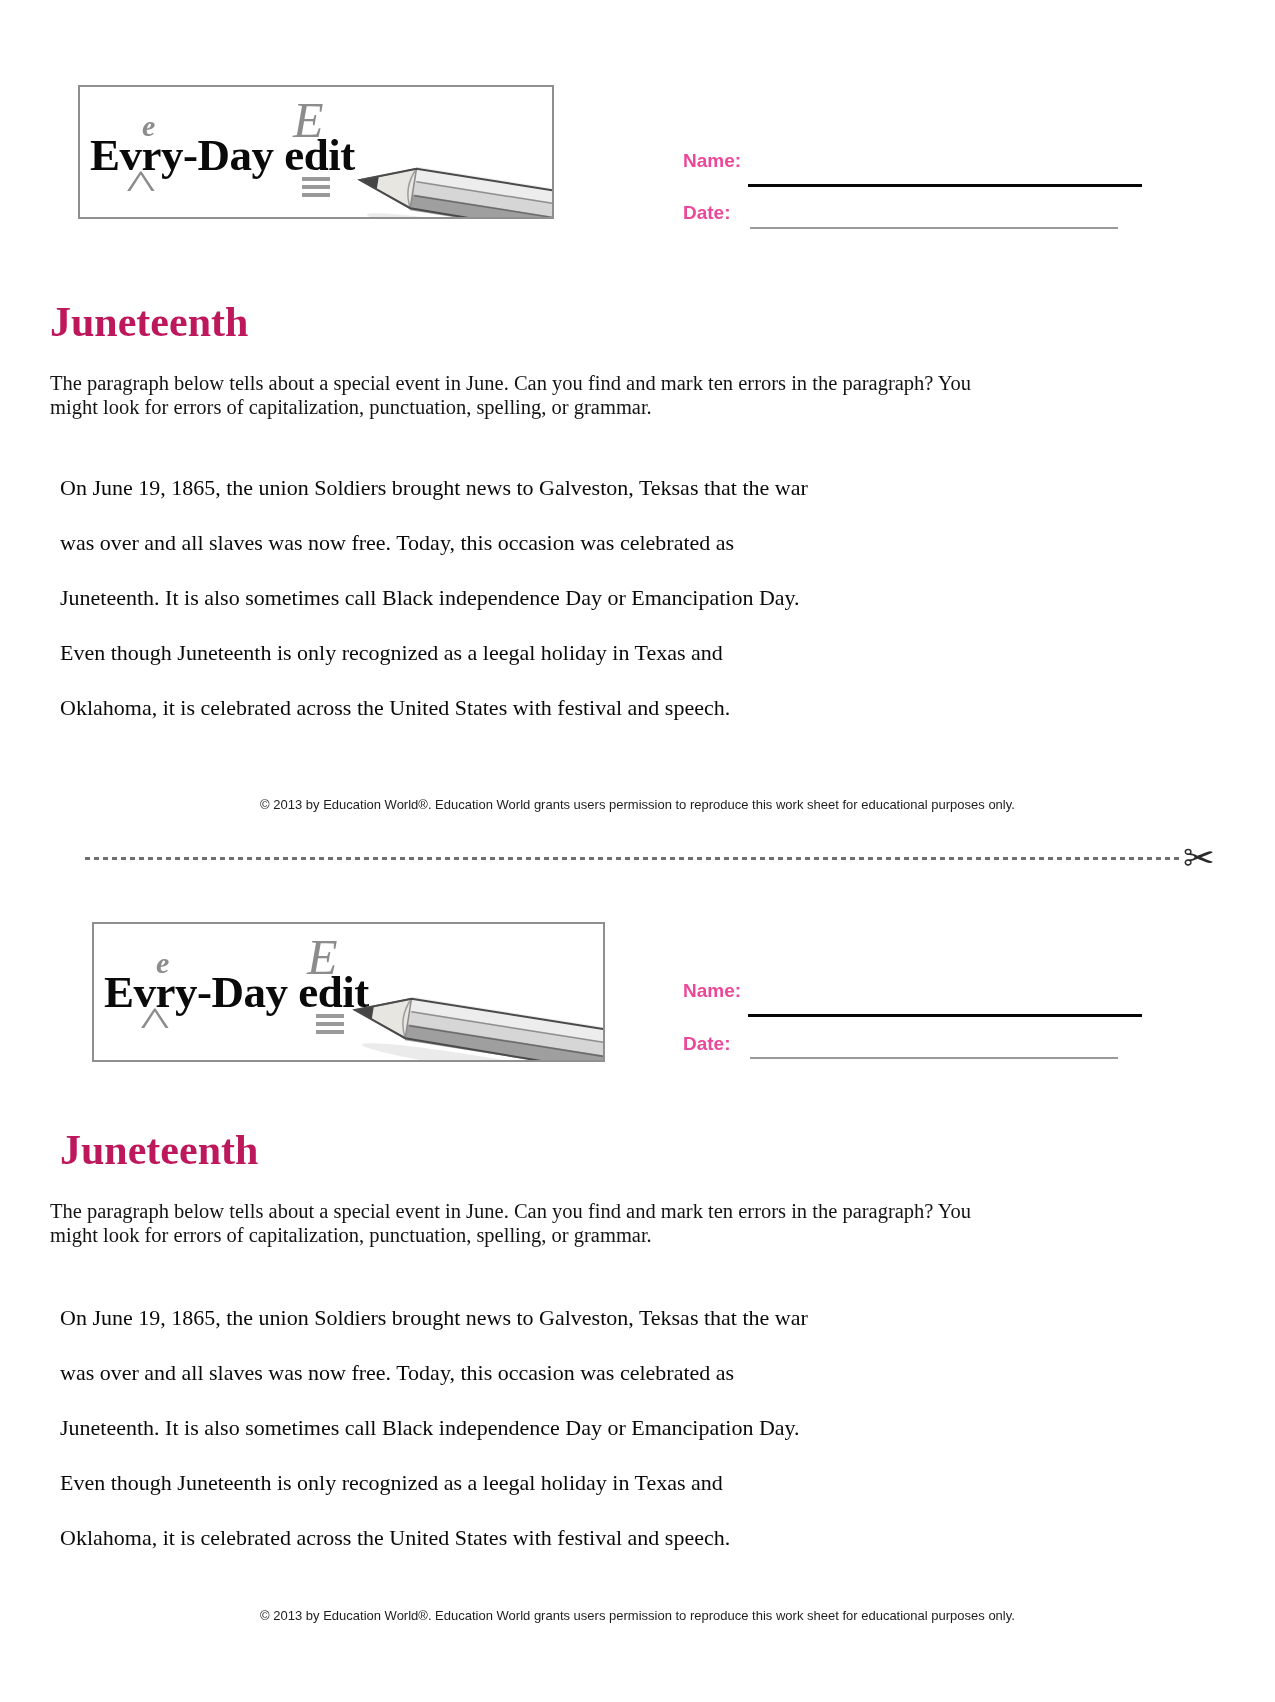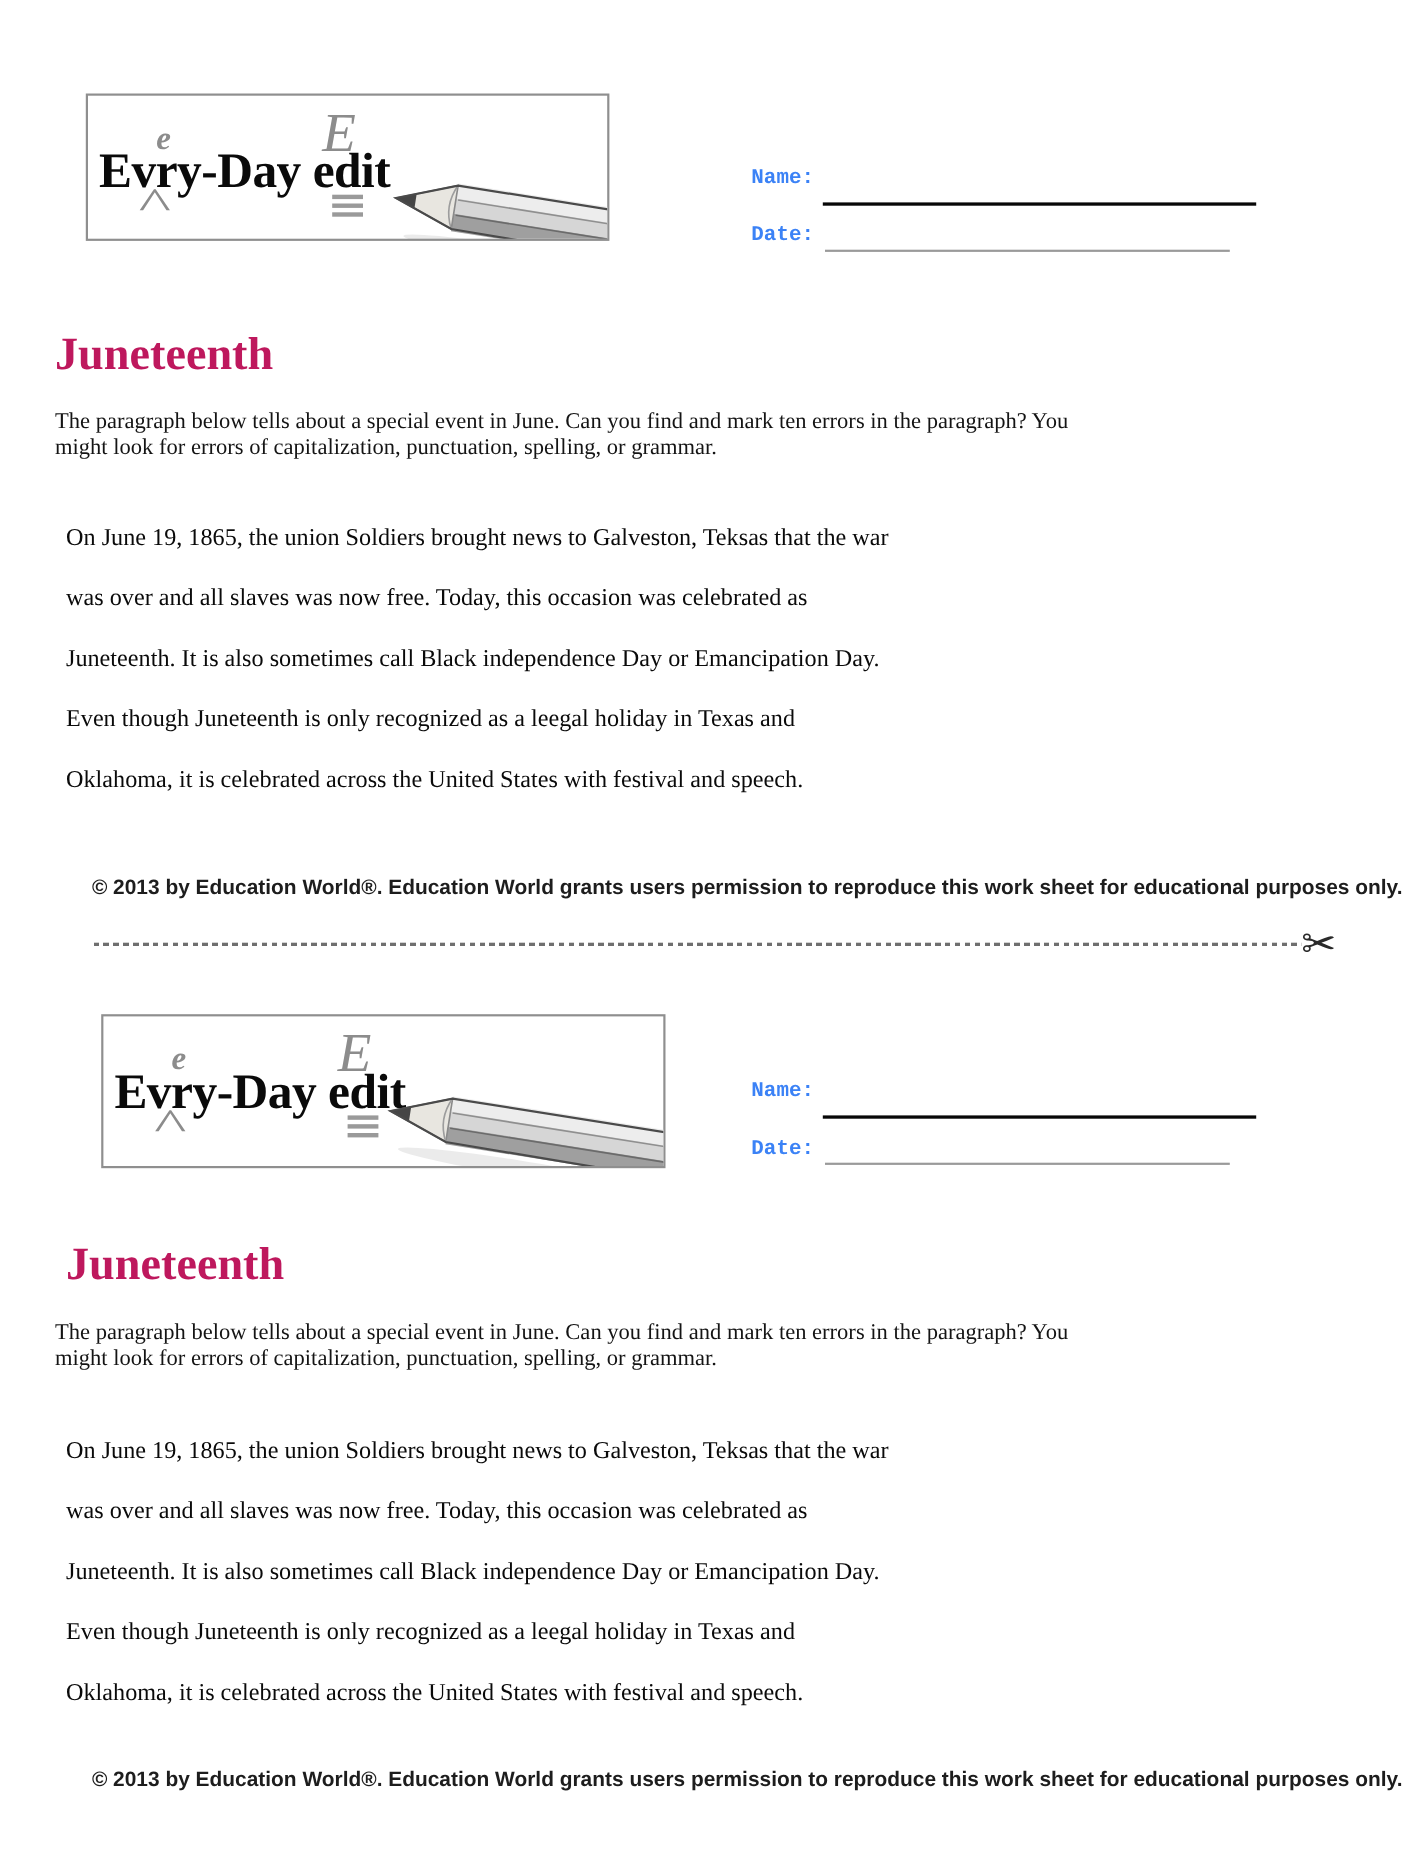--- a/index.html
+++ b/index.html
@@ -13,34 +13,34 @@
          color:#0a0a0a;white-space:nowrap;}
   .mark-e{position:absolute;font-style:italic;font-weight:bold;font-size:30px;line-height:1;color:#8c8c8c;}
   .mark-caret{position:absolute;font-size:46px;line-height:1;color:#8c8c8c;
               transform:scale(1.35,0.9);transform-origin:center top;}
   .mark-E{position:absolute;font-style:italic;font-size:50px;line-height:1;color:#8c8c8c;}
   .mark-lines{position:absolute;}
   .mark-lines span{display:block;width:28px;height:4px;background:#9a9a9a;margin-bottom:4px;}
   .pencil{position:absolute;overflow:visible;}
 
   
-  .field-label{position:absolute;font-family:Liberation Mono, monospace;
-               font-weight:bold;font-size:19px;line-height:1.1;color:#3b82f6;}
+  .field-label{position:absolute;font-family:Liberation Sans, sans-serif;
+               font-weight:bold;font-size:19px;line-height:1.1;color:#ec4899;}
   .name-line{position:absolute;height:3px;background:#070707;}
   .date-line{position:absolute;height:2px;background:#9a9a9a;}
 
   
   .ws-title{position:absolute;font-weight:bold;font-size:42px;line-height:1;color:#be185d;}
   .ws-instructions{position:absolute;font-size:20.5px;line-height:24px;color:#141414;
                    white-space:pre-line;width:1150px;}
   .ws-paragraph{position:absolute;font-size:22px;color:#0a0a0a;}
   .ws-paragraph div{white-space:nowrap;height:55px;line-height:55px;}
-  .ws-copyright{position:absolute;left:0;width:100%;text-align:right;
+  .ws-copyright{position:absolute;left:0;width:100%;text-align:center;
                 font-family:"Liberation Sans","DejaVu Sans",sans-serif;
-                font-size:19px;color:#1d1d1d;font-weight:bold;}
+                font-size:13px;color:#1d1d1d;}
 
   
   .cut-line{position:absolute;height:3px;
             background:repeating-linear-gradient(90deg,#6f6f6f 0 5px,transparent 5px 9px);}
   .scissors-icon{position:absolute;font-family:"DejaVu Sans",sans-serif;
                  font-size:38px;line-height:40px;color:#2a2a2a;}
 
   
   .h1 .logo-box{left:78px;top:85px;width:472px;height:130px;}
   .h1 .fl-name{left:683px;top:151px;}

